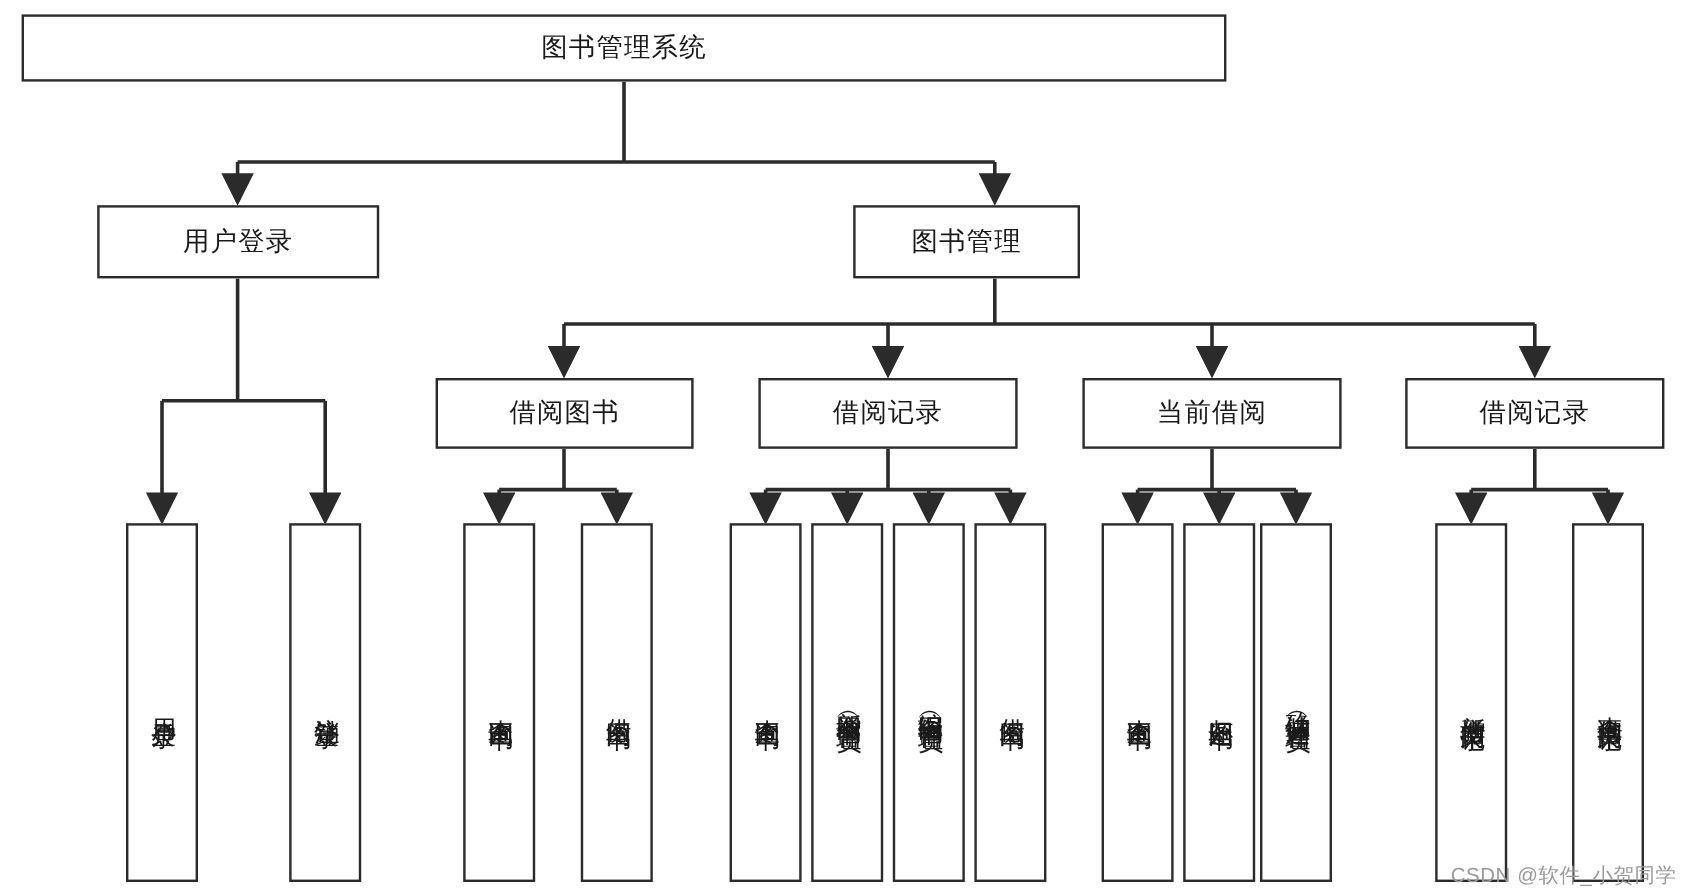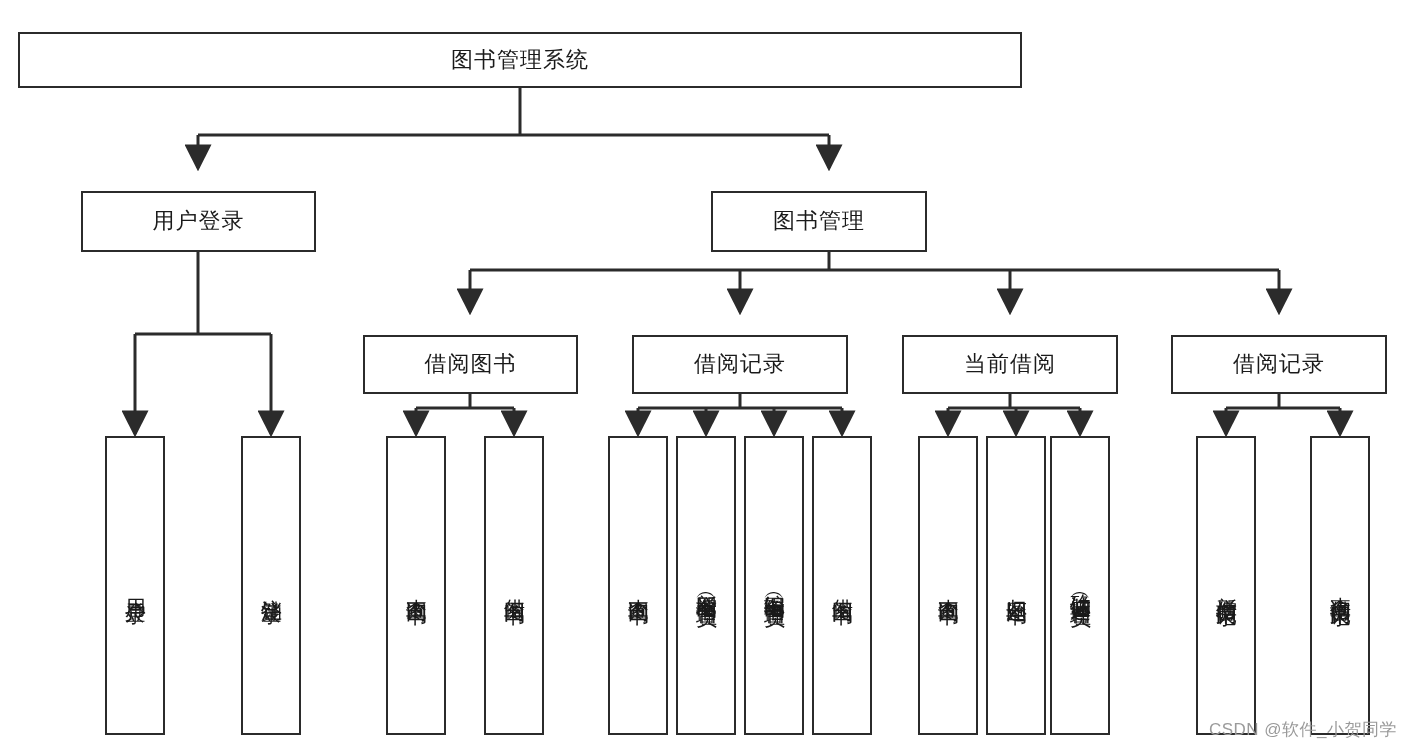--- a/index.html
+++ b/index.html
@@ -32,21 +32,20 @@
     border: 2px solid #2b2b2b;
     display: flex;
     align-items: center;
     justify-content: center;
     color: #1a1a1a;
   }
   .node.horiz {
     font-size: 22px;
     letter-spacing: 1px;
     line-height: 1.1;
-    margin-top: 20px;
   }
   .node.vert {
     writing-mode: vertical-rl;
     text-orientation: upright;
     font-size: 21px;
     line-height: 1.28;
     letter-spacing: 2px;
     padding: 6px 0;
     white-space: normal;
   }
@@ -122,21 +121,21 @@
     </g>
   </svg>
 
   <div class="node horiz" style="left:18px; top:12px; width:1004px; height:56px;">
     <span>图书管理系统</span>
   </div>
 
   <div class="node horiz" style="left:81px; top:171px; width:235px; height:61px;">
     <span>用户登录</span>
   </div>
-  <div class="node horiz" style="left:711px; top:171px; width:216px; height:61px;">
+  <div class="node horiz" style="left:711px; top:171px; width:189px; height:61px;">
     <span>图书管理</span>
   </div>
 
   <div class="node horiz" style="left:363px; top:315px; width:215px; height:59px;">
     <span>借阅图书</span>
   </div>
   <div class="node horiz" style="left:632px; top:315px; width:216px; height:59px;">
     <span>借阅记录</span>
   </div>
   <div class="node horiz" style="left:902px; top:315px; width:216px; height:59px;">

